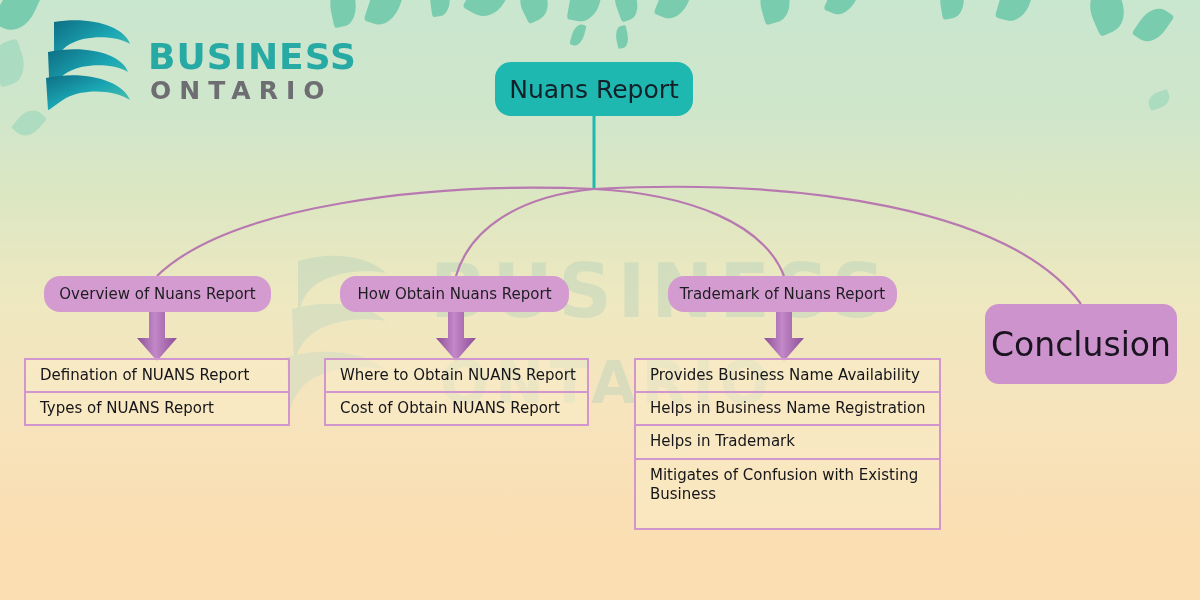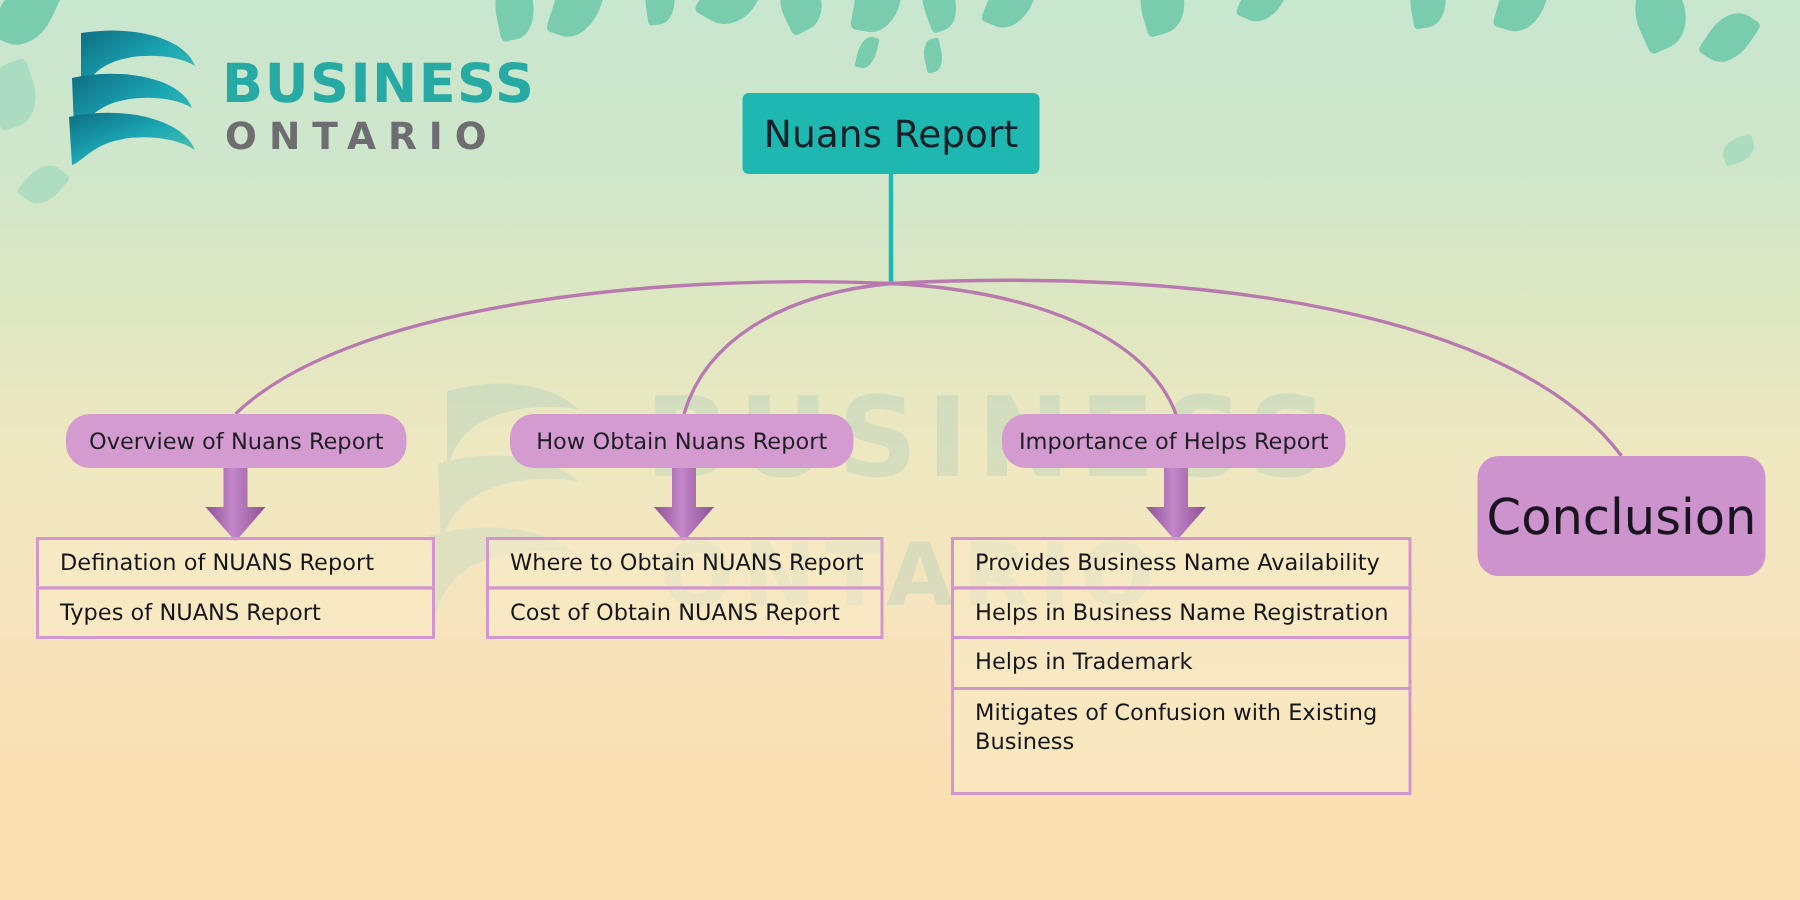--- a/index.html
+++ b/index.html
@@ -93,21 +93,21 @@
   }
 
   
   .root-node {
     position: absolute;
     left: 495px;
     top: 62px;
     width: 198px;
     height: 54px;
     background: #1fb8b0;
-    border-radius: 4px;
+    border-radius: 16px;
     display: flex;
     align-items: center;
     justify-content: center;
     color: #12202a;
     font-size: 25px;
     font-family: "DejaVu Sans", sans-serif;
   }
 
   .branch-pill {
     position: absolute;
@@ -253,21 +253,21 @@
       </linearGradient>
     </defs>
     <path d="M13 0 H29 V26 H41 L21 49 L1 26 H13 Z" fill="url(#ag2)"></path>
   </svg>
 
   <div class="item-list" style="left:324px;top:358px;width:265px;">
     <div class="item-box">Where to Obtain NUANS Report</div>
     <div class="item-box">Cost of Obtain NUANS Report</div>
   </div>
 
-  <div class="branch-pill" style="left:668px;top:276px;width:229px;">Importance of Helps Report</div>
+  <div class="branch-pill" style="left:668px;top:276px;width:229px;">Trademark of Nuans Report</div>
 
   <svg class="down-arrow" style="left:763px;top:312px;" viewBox="0 0 42 50">
     <defs>
       <linearGradient id="ag3" x1="0" y1="0" x2="1" y2="0">
         <stop offset="0%" stop-color="#8e4f96"></stop>
         <stop offset="45%" stop-color="#c288c8"></stop>
         <stop offset="100%" stop-color="#8e4f96"></stop>
       </linearGradient>
     </defs>
     <path d="M13 0 H29 V26 H41 L21 49 L1 26 H13 Z" fill="url(#ag3)"></path>

